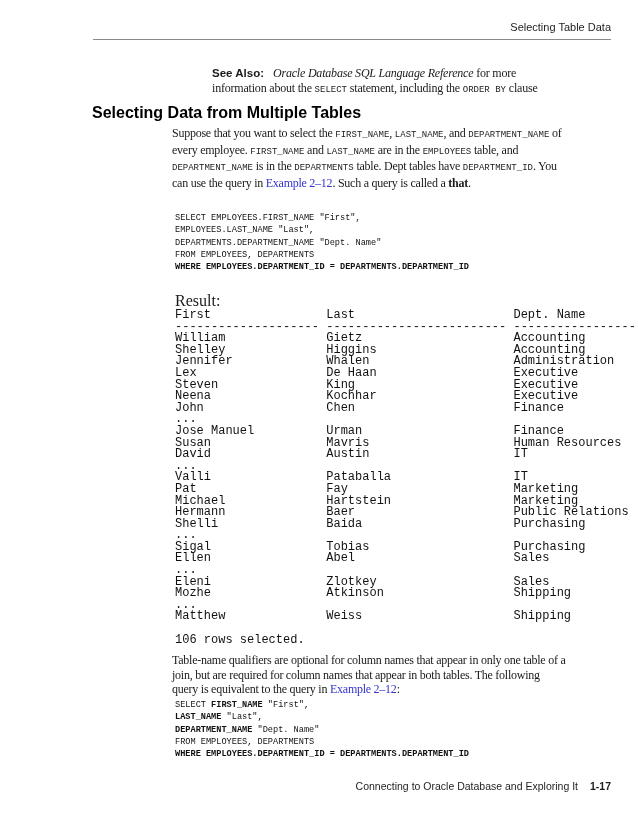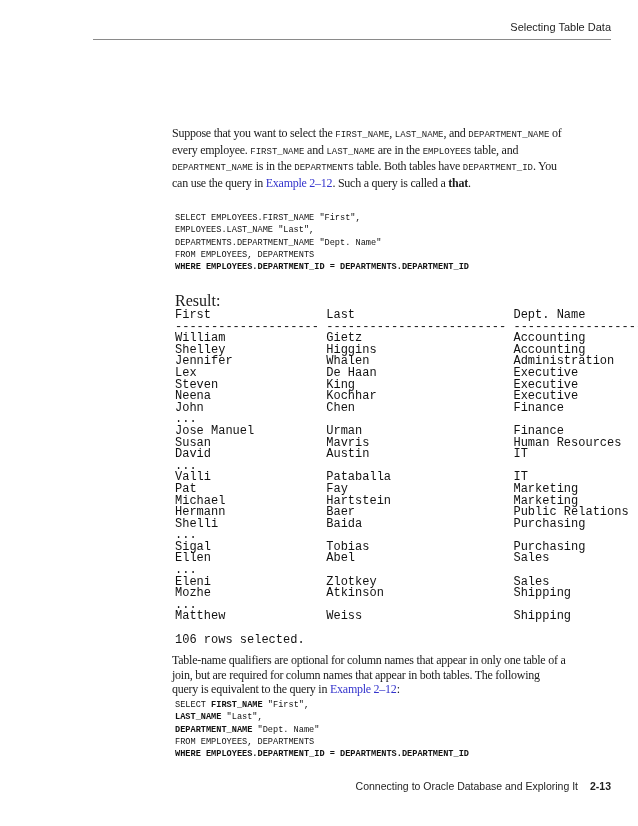--- a/index.html
+++ b/index.html
@@ -51,25 +51,28 @@
   .footer .pageno{font-weight:bold;margin-left:12px;}
 </style>
 </head>
 <body>
 
 <div class="page">
 
   <div class="running-head">Selecting Table Data</div>
   <div class="head-rule"></div>
 
+  <div class="see-also"><span class="label">See Also:</span><span class="i">Oracle Database SQL Language Reference</span><span> for more
+information about the </span><span class="mono">SELECT</span><span> statement, including the </span><span class="mono">ORDER BY</span><span> clause</span></div>
 
+  <div class="section-title">Selecting Data from Multiple Tables</div>
 
   <div class="para" id="intro"><span>Suppose that you want to select the </span><span class="mono">FIRST_NAME</span><span>, </span><span class="mono">LAST_NAME</span><span>, and </span><span class="mono">DEPARTMENT_NAME</span><span> of
 every employee. </span><span class="mono">FIRST_NAME</span><span> and </span><span class="mono">LAST_NAME</span><span> are in the </span><span class="mono">EMPLOYEES</span><span> table, and
-</span><span class="mono">DEPARTMENT_NAME</span><span> is in the </span><span class="mono">DEPARTMENTS</span><span> table. Both tables have </span><span class="mono">DEPARTMENT_ID</span><span>. You
+</span><span class="mono">DEPARTMENT_NAME</span><span> is in the </span><span class="mono">DEPARTMENTS</span><span> table. Dept tables have </span><span class="mono">DEPARTMENT_ID</span><span>. You
 can use the query in </span><span class="link">Example 2–12</span><span>. Such a query is called a </span><span class="bold">that</span><span>.</span></div>
 
 
   <div class="codeblock" id="code1">
     <div>SELECT EMPLOYEES.FIRST_NAME "First",</div>
     <div>EMPLOYEES.LAST_NAME "Last",</div>
     <div>DEPARTMENTS.DEPARTMENT_NAME "Dept. Name"</div>
     <div>FROM EMPLOYEES, DEPARTMENTS</div>
     <div class="b">WHERE EMPLOYEES.DEPARTMENT_ID = DEPARTMENTS.DEPARTMENT_ID</div>
   </div>
@@ -111,15 +114,15 @@
 query is equivalent to the query in </span><span class="link">Example 2–12</span><span>:</span></div>
 
   <div class="codeblock" id="code2">
     <div><span>SELECT </span><span class="b">FIRST_NAME</span><span> "First",</span></div>
     <div><span class="b">LAST_NAME</span><span> "Last",</span></div>
     <div><span class="b">DEPARTMENT_NAME</span><span> "Dept. Name"</span></div>
     <div>FROM EMPLOYEES, DEPARTMENTS</div>
     <div class="b">WHERE EMPLOYEES.DEPARTMENT_ID = DEPARTMENTS.DEPARTMENT_ID</div>
   </div>
 
-  <div class="footer"><span>Connecting to Oracle Database and Exploring It</span><span class="pageno">2-13</span></div>
+  <div class="footer"><span>Connecting to Oracle Database and Exploring It</span><span class="pageno">1-17</span></div>
 
 </div>
 
 </body></html>

